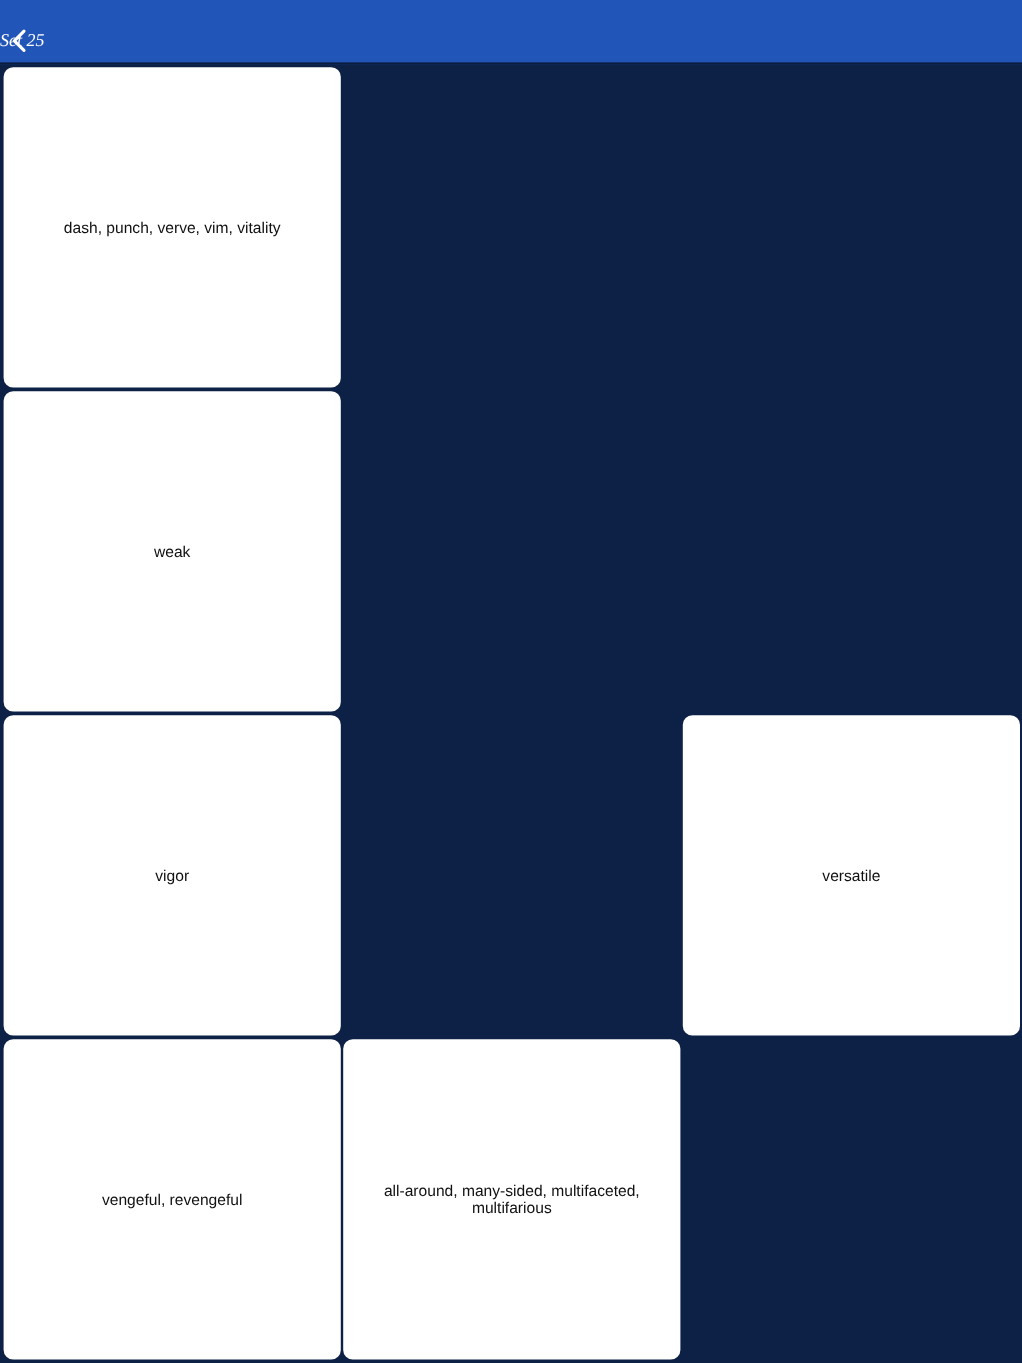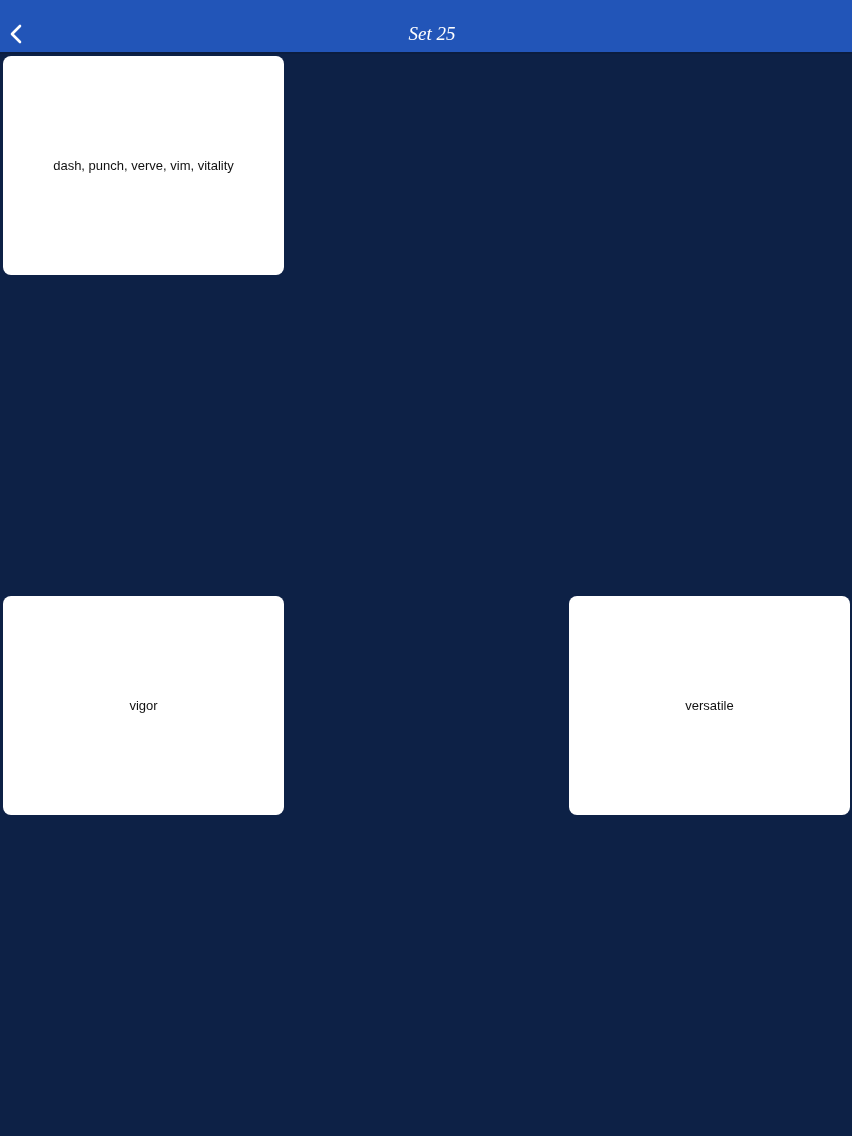--- a/index.html
+++ b/index.html
@@ -23,40 +23,39 @@
       position: absolute;
       left: 6px;
       top: 22px;
       width: 22px;
       height: 24px;
       cursor: pointer;
     }
     .back-btn svg { display: block; }
     .title {
       position: absolute;
-      left: 12px; right: 0;
+      left: 0; right: 0;
       top: 24px;
-      text-align: center;
       color: #ffffff;
       font-family: "Liberation Serif", serif;
       font-style: italic;
-      font-size: 19px;
+      font-size: 15px;
       line-height: 20px;
     }
     .grid {
       position: absolute;
       left: 0;
       top: 54px;
       width: 852px;
       height: 1082px;
     }
     .card {
       position: absolute;
       width: 281px;
-      height: 219px;
+      height: 267px;
       background: #ffffff;
       border-radius: 8px;
       display: flex;
       align-items: center;
       justify-content: center;
       text-align: center;
       box-sizing: border-box;
       padding: 0 14px;
       cursor: pointer;
     }
@@ -83,21 +82,30 @@
     </svg>
   </div>
   <div class="title">Set 25</div>
 </div>
 
 <div class="grid">
   <div class="card r0 c0">
       <span>dash, punch, verve, vim, vitality</span>
     </div>
 
+  <div class="card r1 c0">
+      <span>weak</span>
+    </div>
 
   <div class="card r2 c0">
       <span>vigor</span>
     </div>
   <div class="card r2 c2">
       <span>versatile</span>
     </div>
 
+  <div class="card r3 c0">
+      <span>vengeful, revengeful</span>
+    </div>
+  <div class="card r3 c1">
+      <span style="max-width:230px;display:inline-block;">all-around, many-sided, multifaceted, multifarious</span>
+    </div>
 </div>
 
 </body></html>

